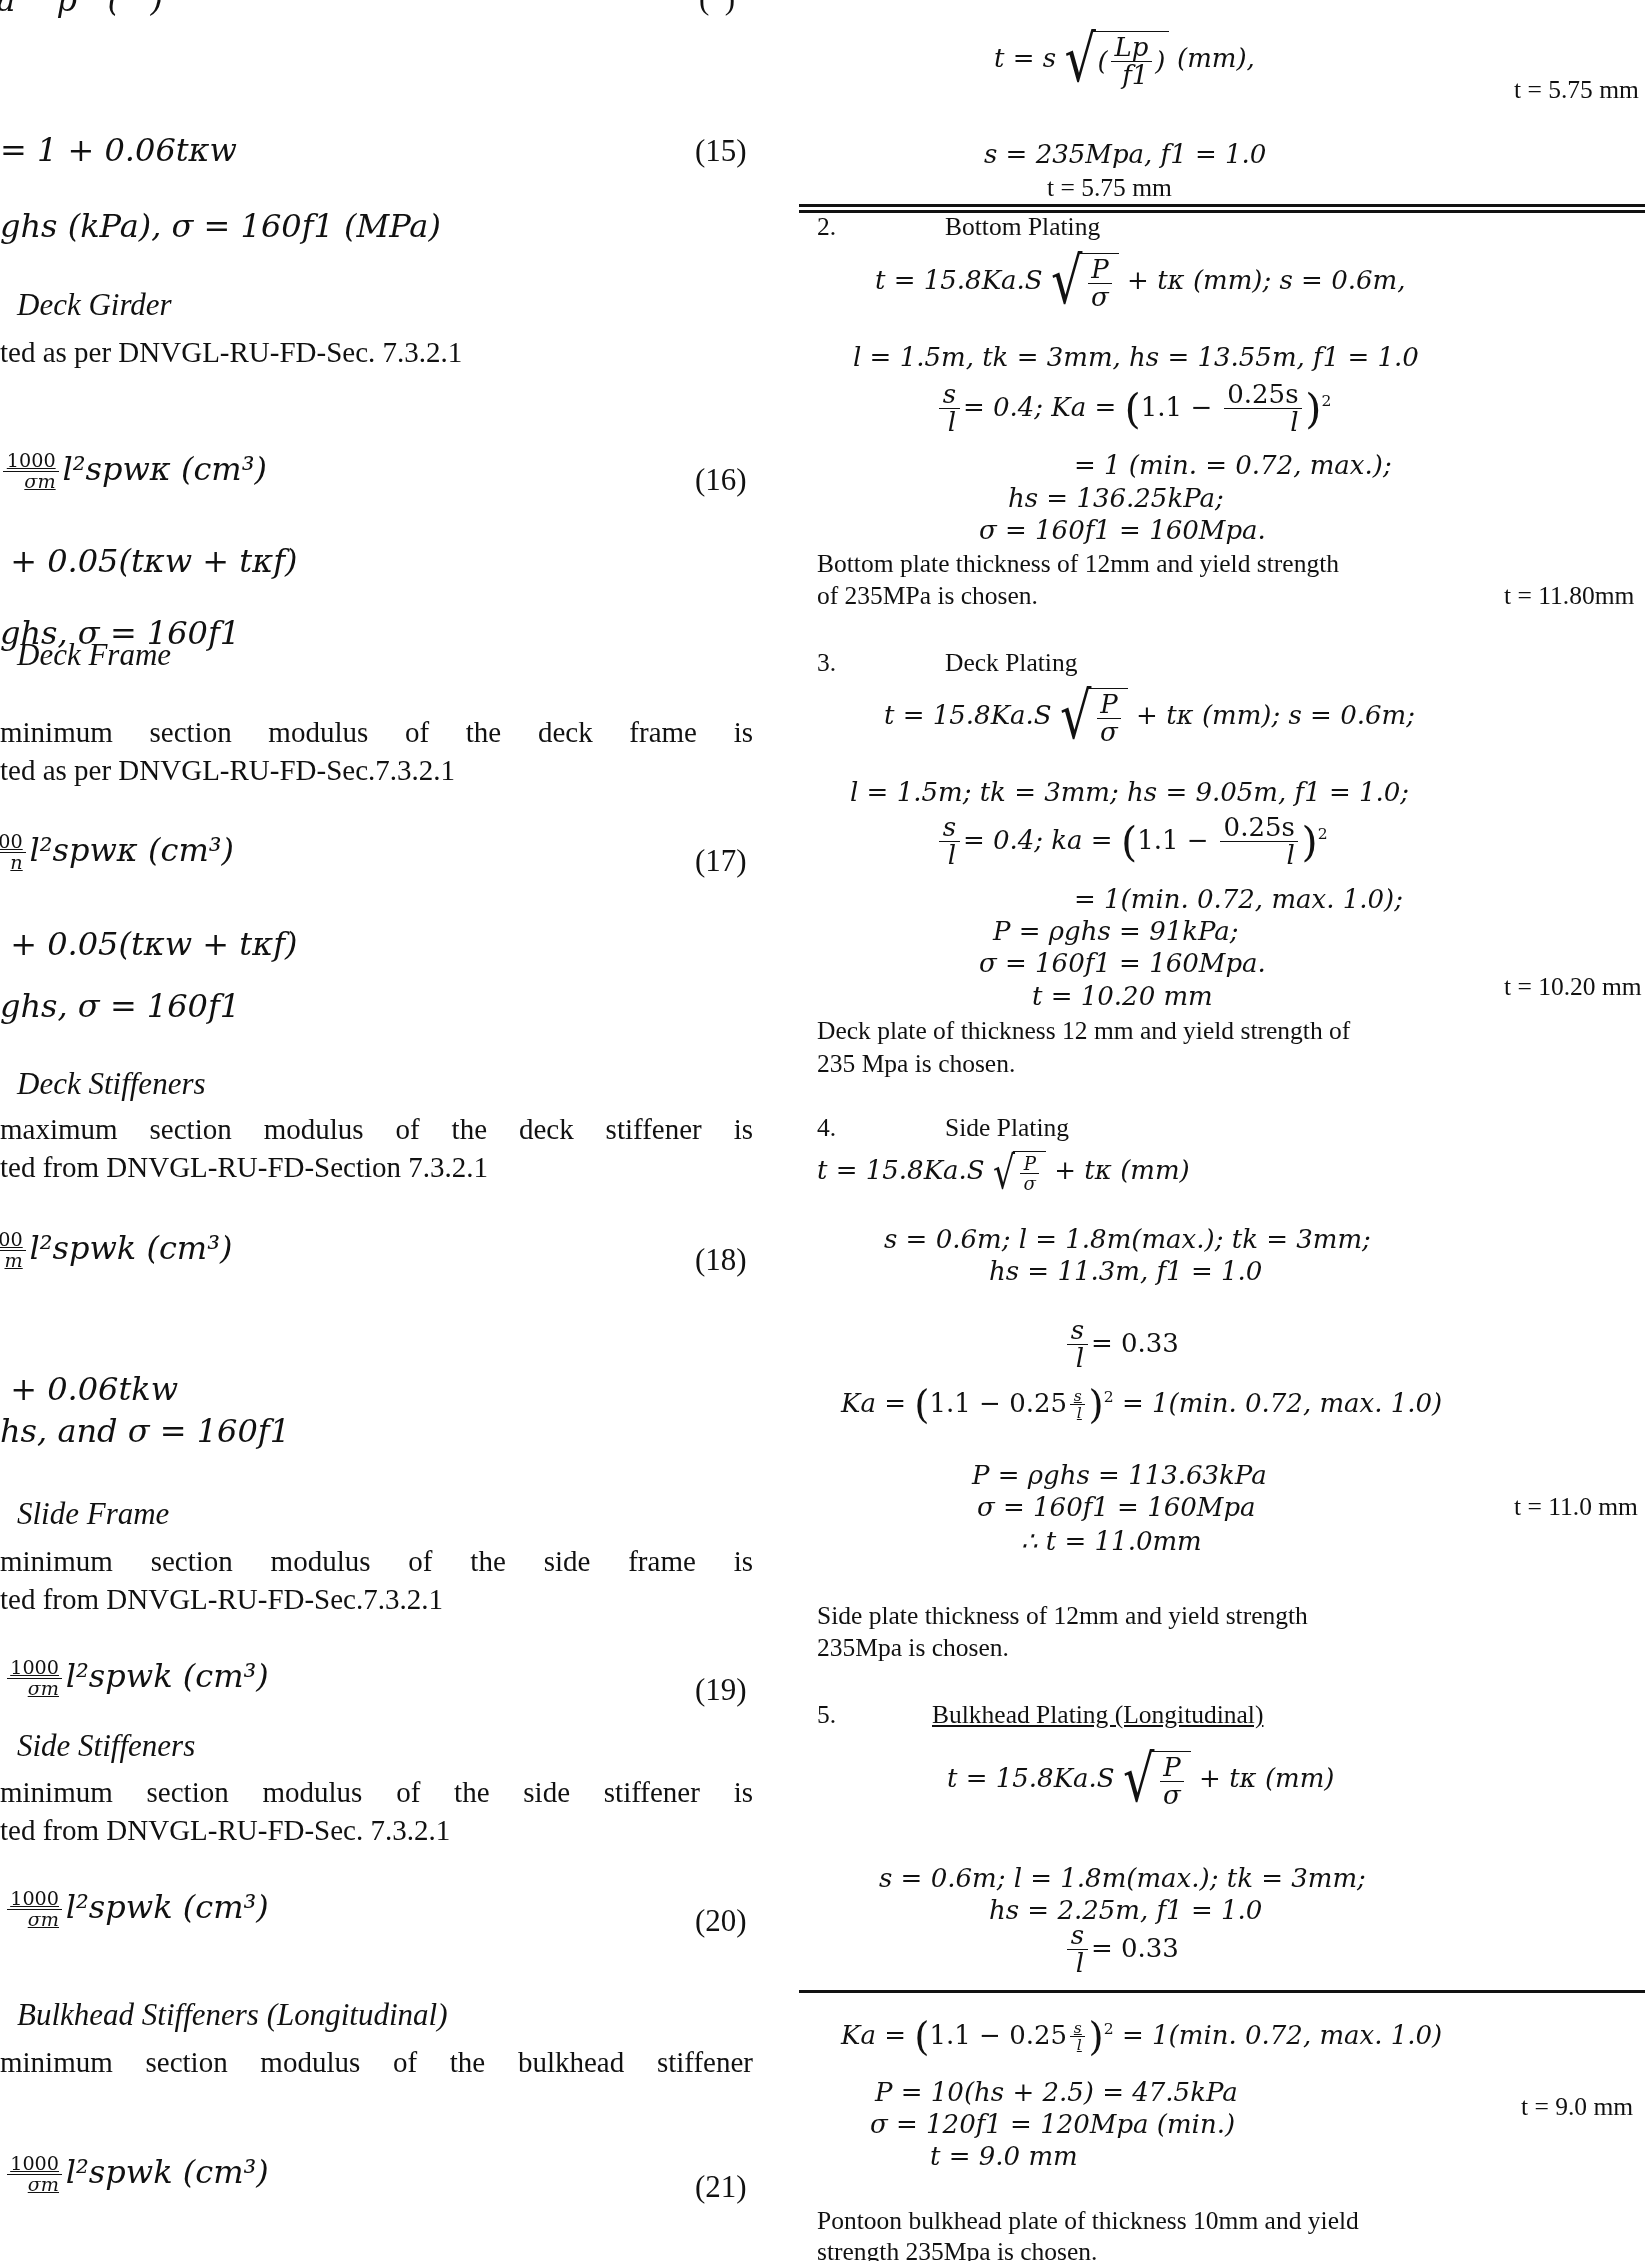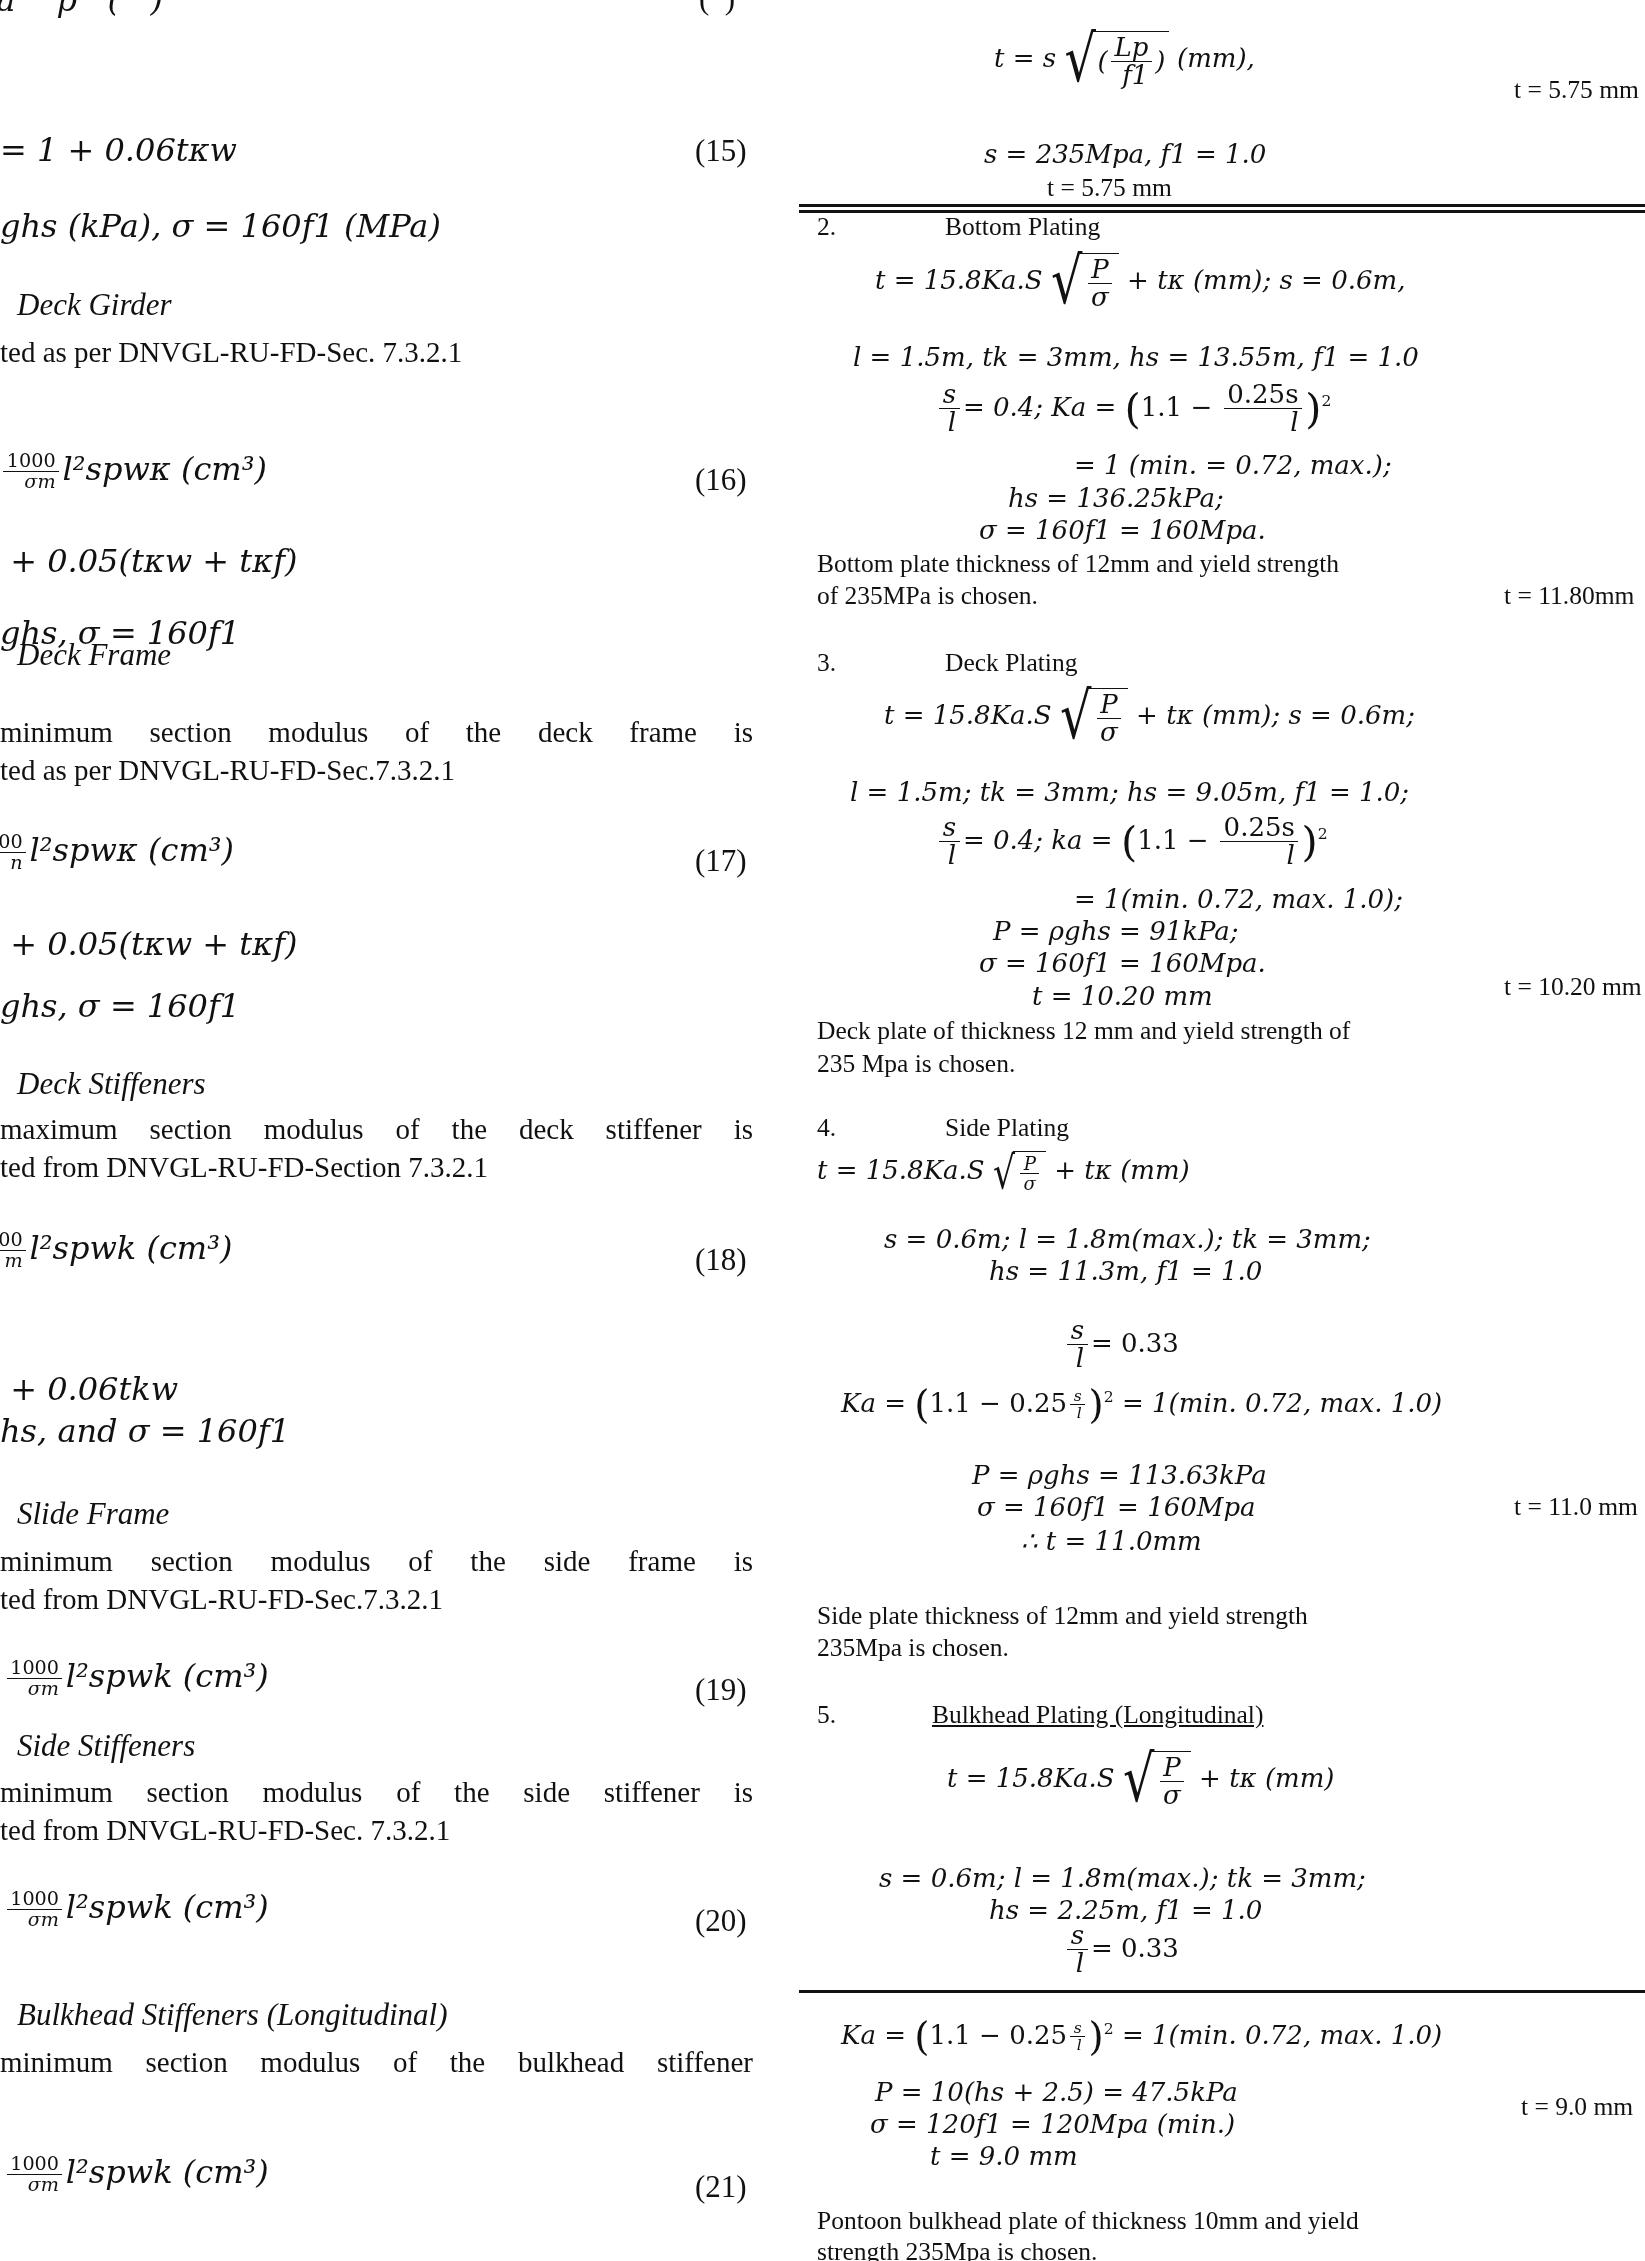--- a/index.html
+++ b/index.html
@@ -11,21 +11,21 @@
   .math { font-family: "DejaVu Serif", "Liberation Serif", serif; font-style: italic; }
   .math .up { font-style: normal; }
   .txt { font-size: 29px; }
   .eqL { font-size: 32px; }
   .eqnum { font-size: 31px; font-family: "Liberation Serif", serif; }
   .heading { font-size: 31px; font-style: italic; font-family: "Liberation Serif", serif; }
   .just { display: block; text-align: justify; text-align-last: justify; width: 753px; white-space: normal; }
   .frac { display: inline-flex; flex-direction: column; align-items: flex-end; vertical-align: middle; margin: 0 3.4px; }
   .frac .n { border-bottom: 1.7px solid #111; padding: 0 3.4px; line-height: 1.05; }
   .frac .d { padding: 0 3.4px; line-height: 1.05; }
-  .frac.small { font-size: 0.6em; }
+  .frac.small { font-size: 0.6em; text-decoration: underline; }
   .sqrt { display: inline-flex; align-items: center; vertical-align: middle; }
   .sqrt .rad { font-size: 1.9em; font-style: normal; line-height: 1; transform: scaleY(1.3); margin-right: -1.7px; }
   .sqrt .body { border-top: 1.7px solid #111; padding: 1.7px 3.4px 0 3.4px; display: inline-flex; align-items: center; }
   .rcol { font-size: 25.5px; }
   .reqn { font-size: 26px; }
   .rule1 { position: absolute; height: 2.5px; background: #111; }
   .sup { font-size: 0.6em; vertical-align: super; }
   .result { font-size: 25.5px; font-family: "Liberation Serif", serif; }
 </style>
 </head>

